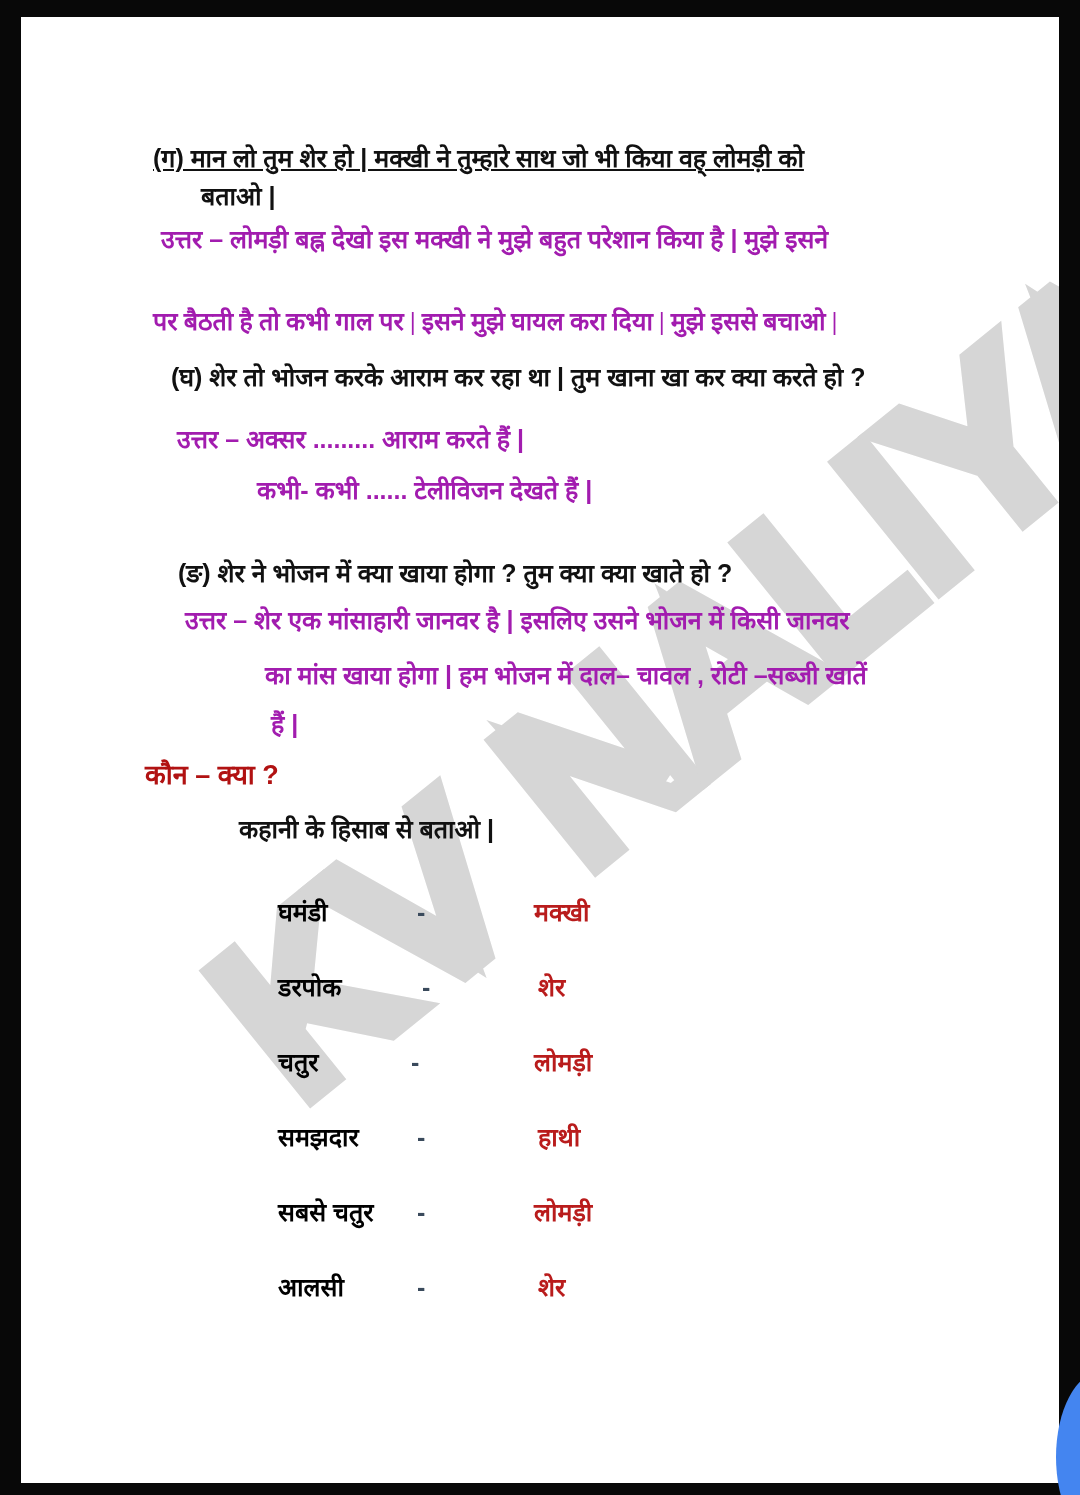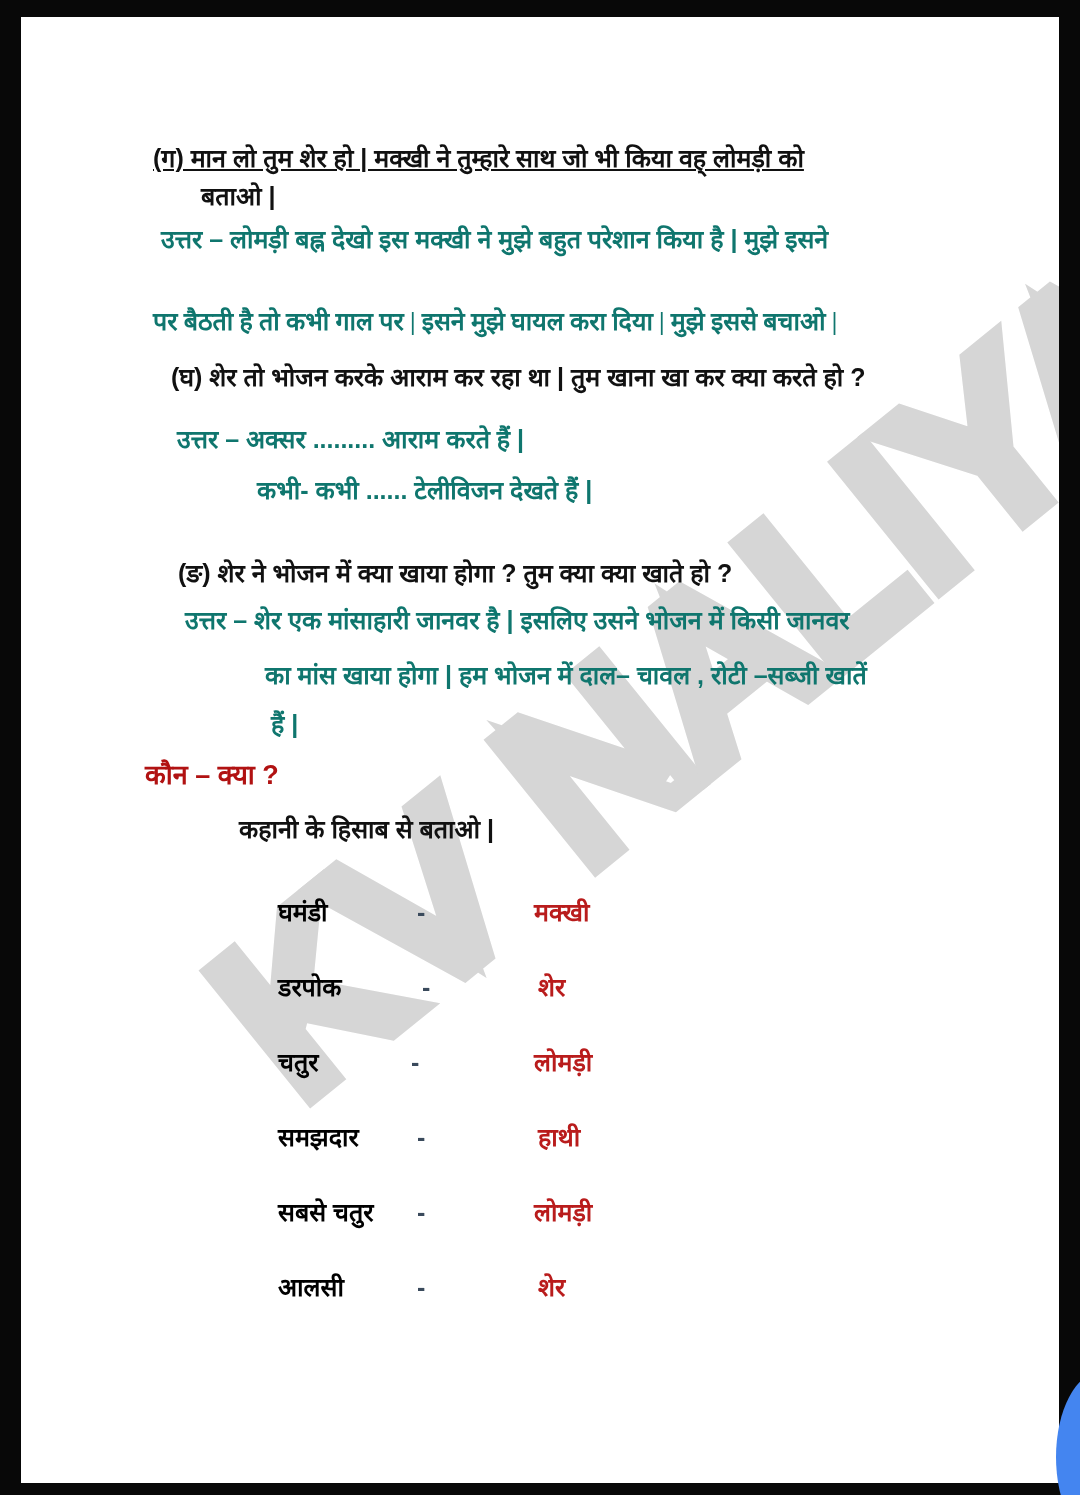--- a/index.html
+++ b/index.html
@@ -44,21 +44,21 @@
     }
     .line {
       position: absolute;
       white-space: nowrap;
       font-size: 25px;
       font-weight: bold;
       z-index: 1;
       line-height: 1.2;
     }
     .q { color: #111111; }
-    .a { color: #0f766e; }
+    .a { color: #a21caf; }
     .h { color: #b11212; font-size: 27px; }
     .row {
       position: absolute;
       z-index: 1;
       font-size: 25px;
       font-weight: bold;
       line-height: 1.2;
     }
     .row .k { position: absolute; left: 0; color: #000000; white-space: nowrap; margin-left: 14px; }
     .row .d { position: absolute; color: #3a4a5c; }

